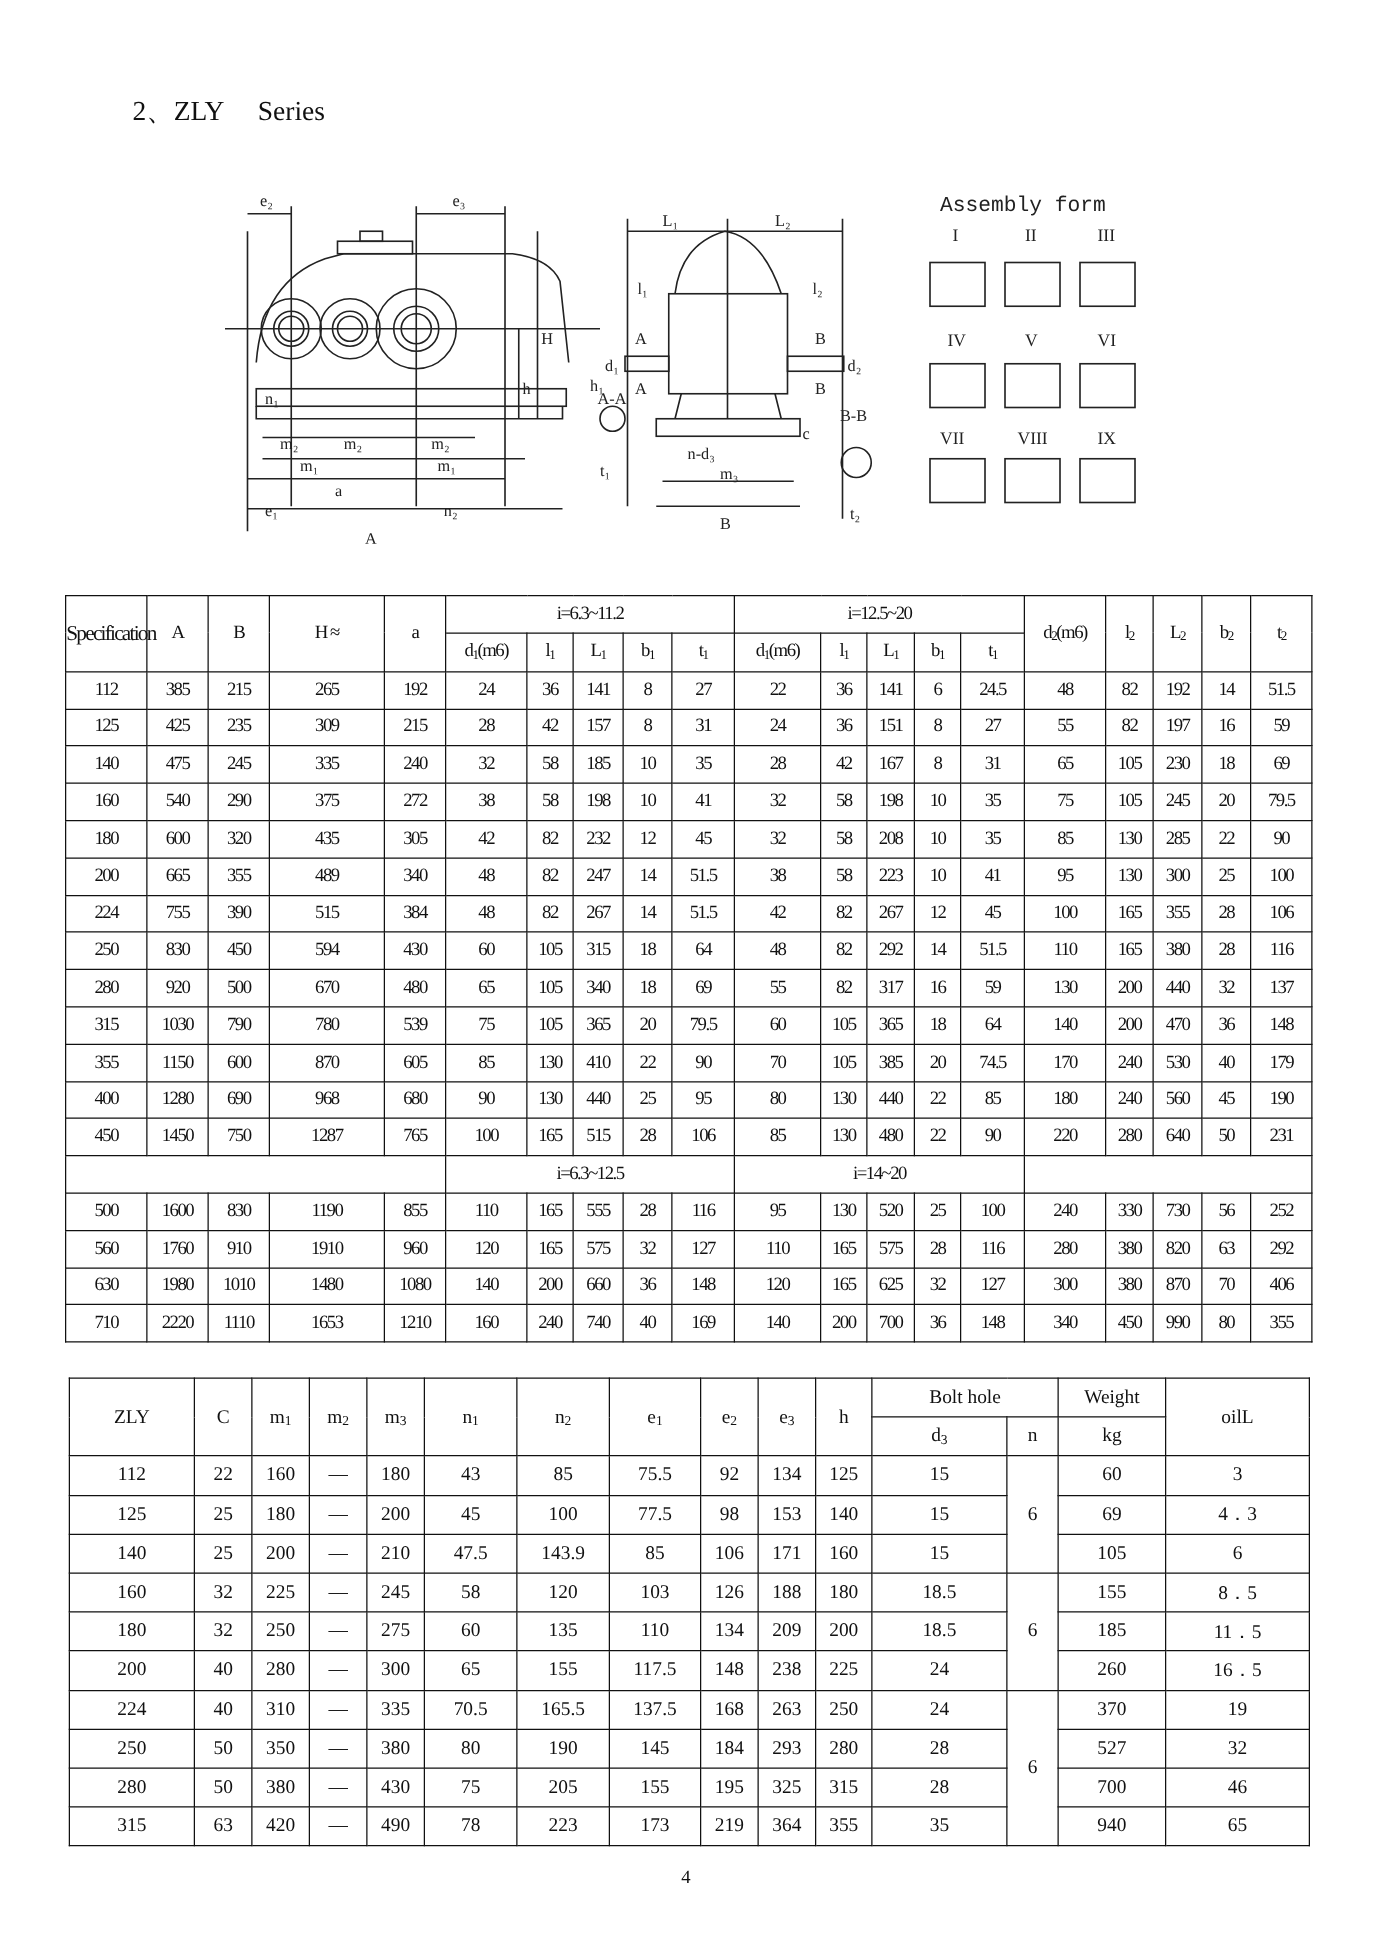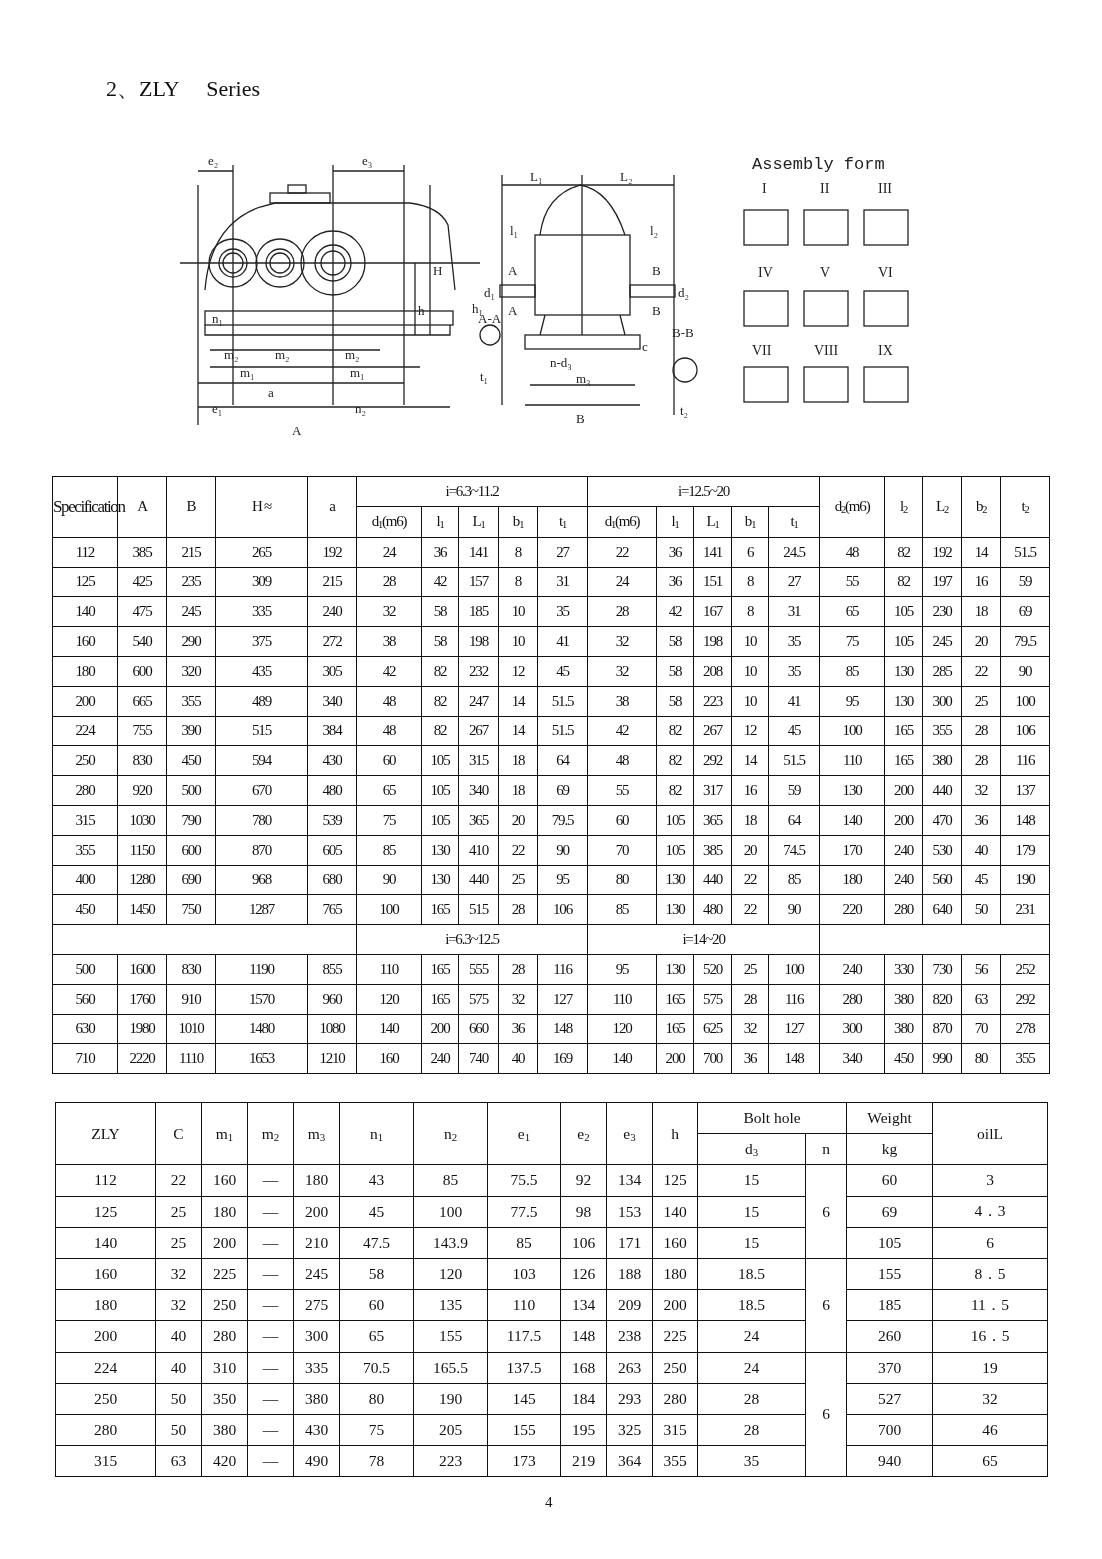--- a/index.html
+++ b/index.html
@@ -506,21 +506,21 @@
         <td>240</td>
         <td>330</td>
         <td>730</td>
         <td>56</td>
         <td>252</td>
       </tr>
       <tr>
         <td>560</td>
         <td>1760</td>
         <td>910</td>
-        <td>1570</td>
+        <td>1910</td>
         <td>960</td>
         <td>120</td>
         <td>165</td>
         <td>575</td>
         <td>32</td>
         <td>127</td>
         <td>110</td>
         <td>165</td>
         <td>575</td>
         <td>28</td>
@@ -544,21 +544,21 @@
         <td>148</td>
         <td>120</td>
         <td>165</td>
         <td>625</td>
         <td>32</td>
         <td>127</td>
         <td>300</td>
         <td>380</td>
         <td>870</td>
         <td>70</td>
-        <td>278</td>
+        <td>406</td>
       </tr>
       <tr>
         <td>710</td>
         <td>2220</td>
         <td>1110</td>
         <td>1653</td>
         <td>1210</td>
         <td>160</td>
         <td>240</td>
         <td>740</td>

